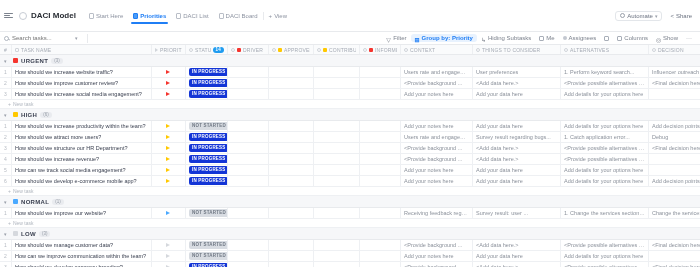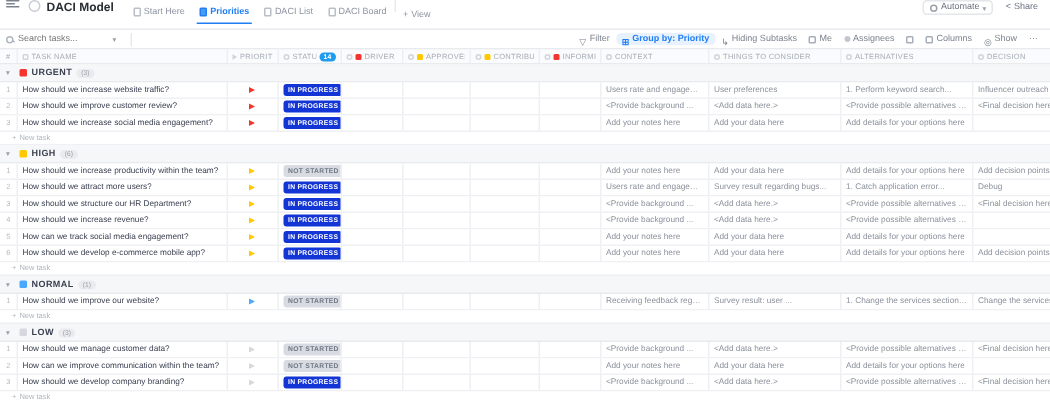--- a/index.html
+++ b/index.html
@@ -7,22 +7,23 @@
     width: 700px; height: 267px;
     font-family: "Liberation Sans", sans-serif;
     background: #ffffff;
     color: #2c3e50;
     overflow: hidden;
     -webkit-font-smoothing: antialiased;
   }
 
   
   .topbar {
-    height: 20px;
+    height: 32px;
     display: flex;
+    align-items: center;
     border-bottom: 1px solid #e8eaed;
     padding: 0 4px;
     background: #fff;
   }
   .hamburger { width: 10px; margin-right: 5px; display: flex; flex-direction: column; gap: 1px; }
   .hamburger i { display: block; height: 1px; background: #7c828d; border-radius: 1px; }
   .hamburger i:nth-child(1) { width: 9px; }
   .hamburger i:nth-child(2) { width: 6px; }
   .hamburger i:nth-child(3) { width: 9px; }
   .circle-ico {

